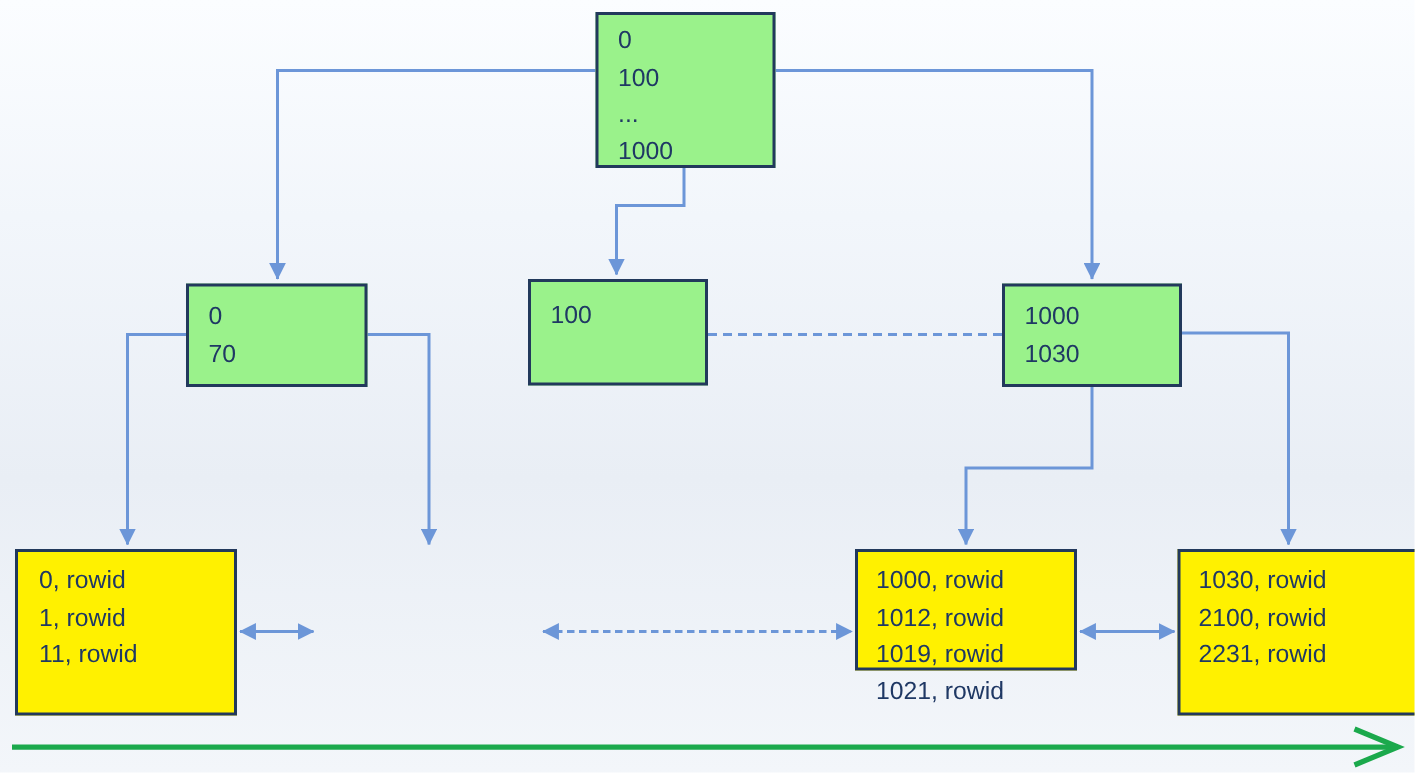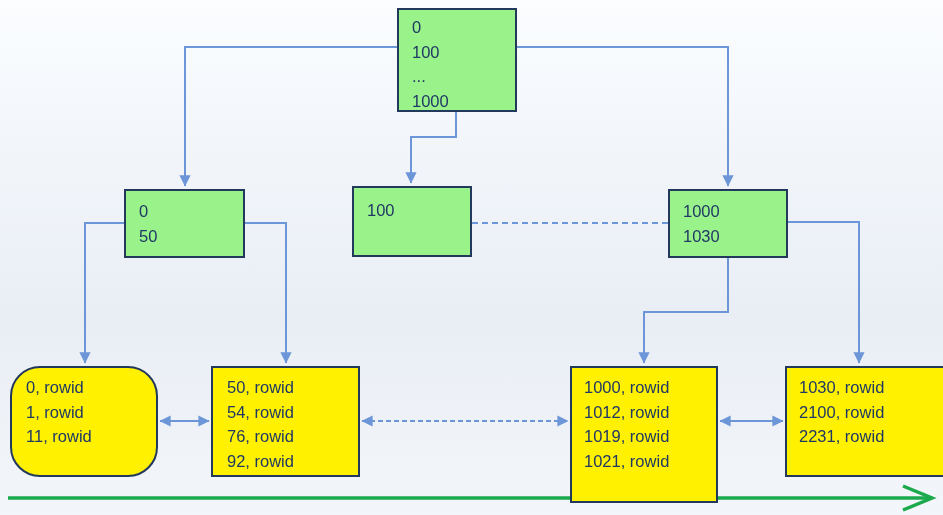--- a/index.html
+++ b/index.html
@@ -28,23 +28,23 @@
     color:var(--text-navy);
     font-size:16.5px;line-height:24.5px;
     padding:5px 0 0 13px;
   }
   .node-green{background:var(--node-green);}
   .node-yellow{background:var(--leaf-yellow);}
   .root-node   {left:397px;top:8px;  width:120px;height:104px;}
   .branch-left {left:124px;top:189px;width:121px;height:69px; padding-top:8px;}
   .branch-mid  {left:352px;top:186px;width:120px;height:71px; padding-top:10px;}
   .branch-right{left:668px;top:189px;width:120px;height:69px; padding-top:8px;}
-  .leaf-1{left:10px; top:366px;width:148px;height:111px;padding-top:7px;padding-left:14px;border-radius:30px;}
+  .leaf-1{left:10px; top:366px;width:148px;height:111px;padding-top:7px;padding-left:14px;}
   .leaf-2{left:211px;top:366px;width:149px;height:111px;padding-top:7px;padding-left:14px;}
-  .leaf-3{left:570px;top:366px;width:148px;height:137px;padding-top:7px;padding-left:12px;}
+  .leaf-3{left:570px;top:366px;width:148px;height:81px;padding-top:7px;padding-left:12px;}
   .leaf-4{left:785px;top:366px;width:168px;height:111px;padding-top:7px;padding-left:12px;}
   .node-line{white-space:nowrap;}
 </style>
 </head>
 <body>
 
 <div class="canvas">
 
   <svg class="edges" width="943" height="515" viewBox="0 0 943 515">
     <defs>
@@ -81,40 +81,34 @@
 
   <div class="node node-green root-node">
     <div class="node-line">0</div>
     <div class="node-line">100</div>
     <div class="node-line">...</div>
     <div class="node-line">1000</div>
   </div>
 
   <div class="node node-green branch-left">
     <div class="node-line">0</div>
-    <div class="node-line">50</div>
+    <div class="node-line">70</div>
   </div>
   <div class="node node-green branch-mid">
     <div class="node-line">100</div>
   </div>
   <div class="node node-green branch-right">
     <div class="node-line">1000</div>
     <div class="node-line">1030</div>
   </div>
 
   <div class="node node-yellow leaf-1">
     <div class="node-line">0, rowid</div>
     <div class="node-line">1, rowid</div>
     <div class="node-line">11, rowid</div>
-  </div>
-  <div class="node node-yellow leaf-2">
-    <div class="node-line">50, rowid</div>
-    <div class="node-line">54, rowid</div>
-    <div class="node-line">76, rowid</div>
-    <div class="node-line">92, rowid</div>
   </div>
   <div class="node node-yellow leaf-3">
     <div class="node-line">1000, rowid</div>
     <div class="node-line">1012, rowid</div>
     <div class="node-line">1019, rowid</div>
     <div class="node-line">1021, rowid</div>
   </div>
   <div class="node node-yellow leaf-4">
     <div class="node-line">1030, rowid</div>
     <div class="node-line">2100, rowid</div>

